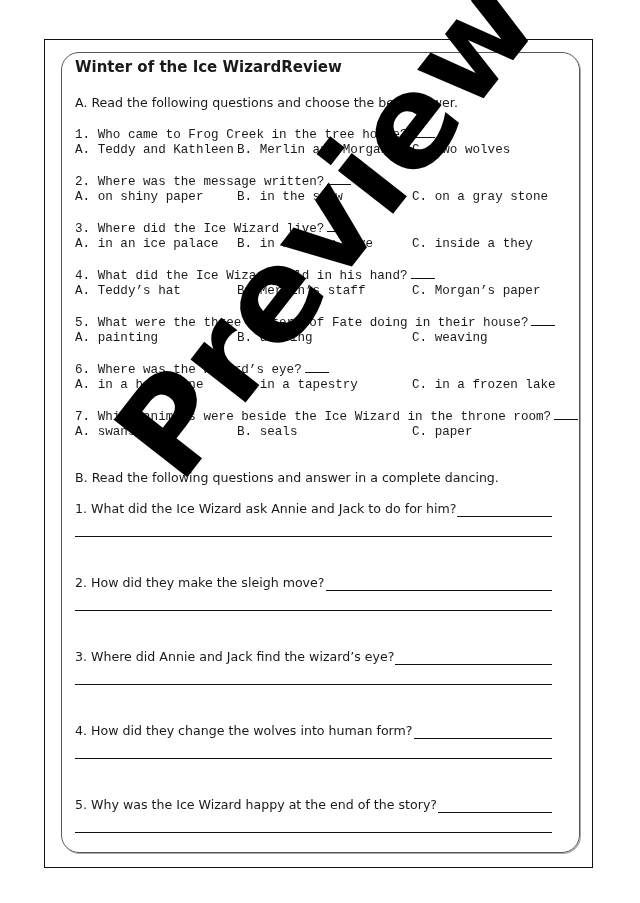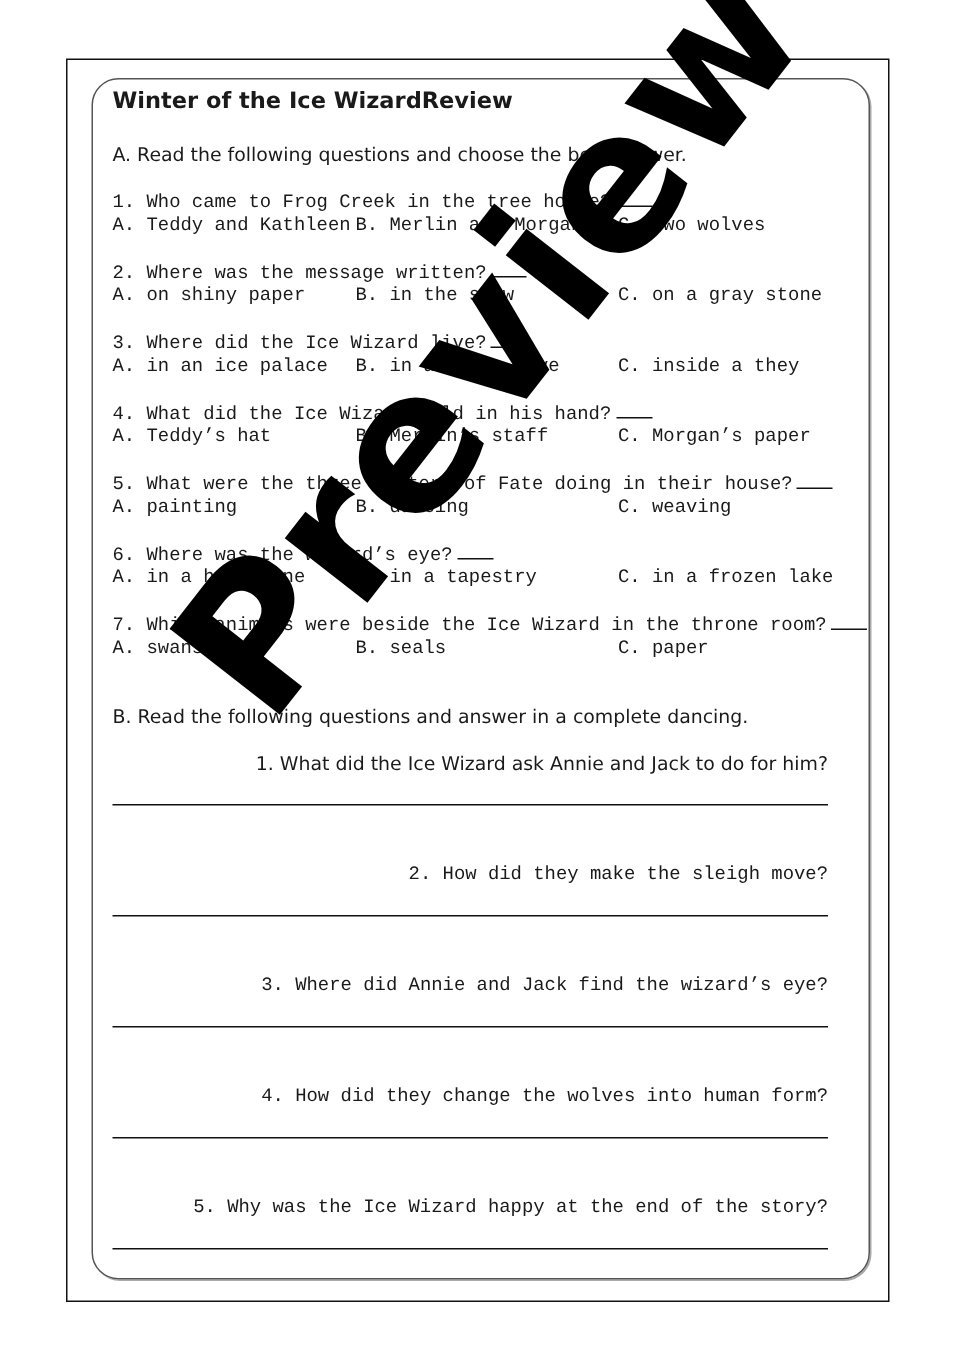--- a/index.html
+++ b/index.html
@@ -18,24 +18,24 @@
   .mc { margin-top: 15px; font-family: Liberation Mono, monospace; }
   .mc .q, .mc .opts { height: 16px; line-height: 16px; white-space: nowrap; }
   .opts { position: relative; }
   .opt { position: absolute; top: 0; text-align: right; }
   .opt.a { left: 0; }
   .opt.b { left: 162px; }
   .opt.c { left: 337px; }
   .blank { display: inline-block; width: 24px; border-bottom: 1px solid #111; height: 11px; margin-left: 3px; vertical-align: baseline; }
   .sectionB { margin-top: 30px; }
   .sa { margin-top: 15px; }
-  .sa .qline { display: flex; align-items: flex-end; height: 16px; line-height: 16px; white-space: nowrap; width: 477px; flex-direction: column; }
+  .sa .qline { display: flex; align-items: flex-end; height: 16px; line-height: 16px; white-space: nowrap; width: 477px; }
   .sa .fill { flex: 1; border-bottom: 1px solid #111; height: 13px; margin-left: 1px; }
   .sa .line2 { width: 477px; border-bottom: 1px solid #111; height: 19px; }
-  .sa + .sa { margin-top: 38px; font-family: Liberation Mono, monospace; }
+  .sa + .sa { margin-top: 38px; }
   .watermark { position: absolute; left: 95px; top: 420px; font-size: 128px; font-weight: bold;
                font-family: "DejaVu Sans", sans-serif; color: #000; transform-origin: 0 0;
                transform: rotate(-52deg); letter-spacing: 2px; white-space: nowrap;
                pointer-events: none; line-height: 1; }
 </style>
 </head>
 <body>
 
 <div class="outer"></div>
 <div class="inner"></div>

